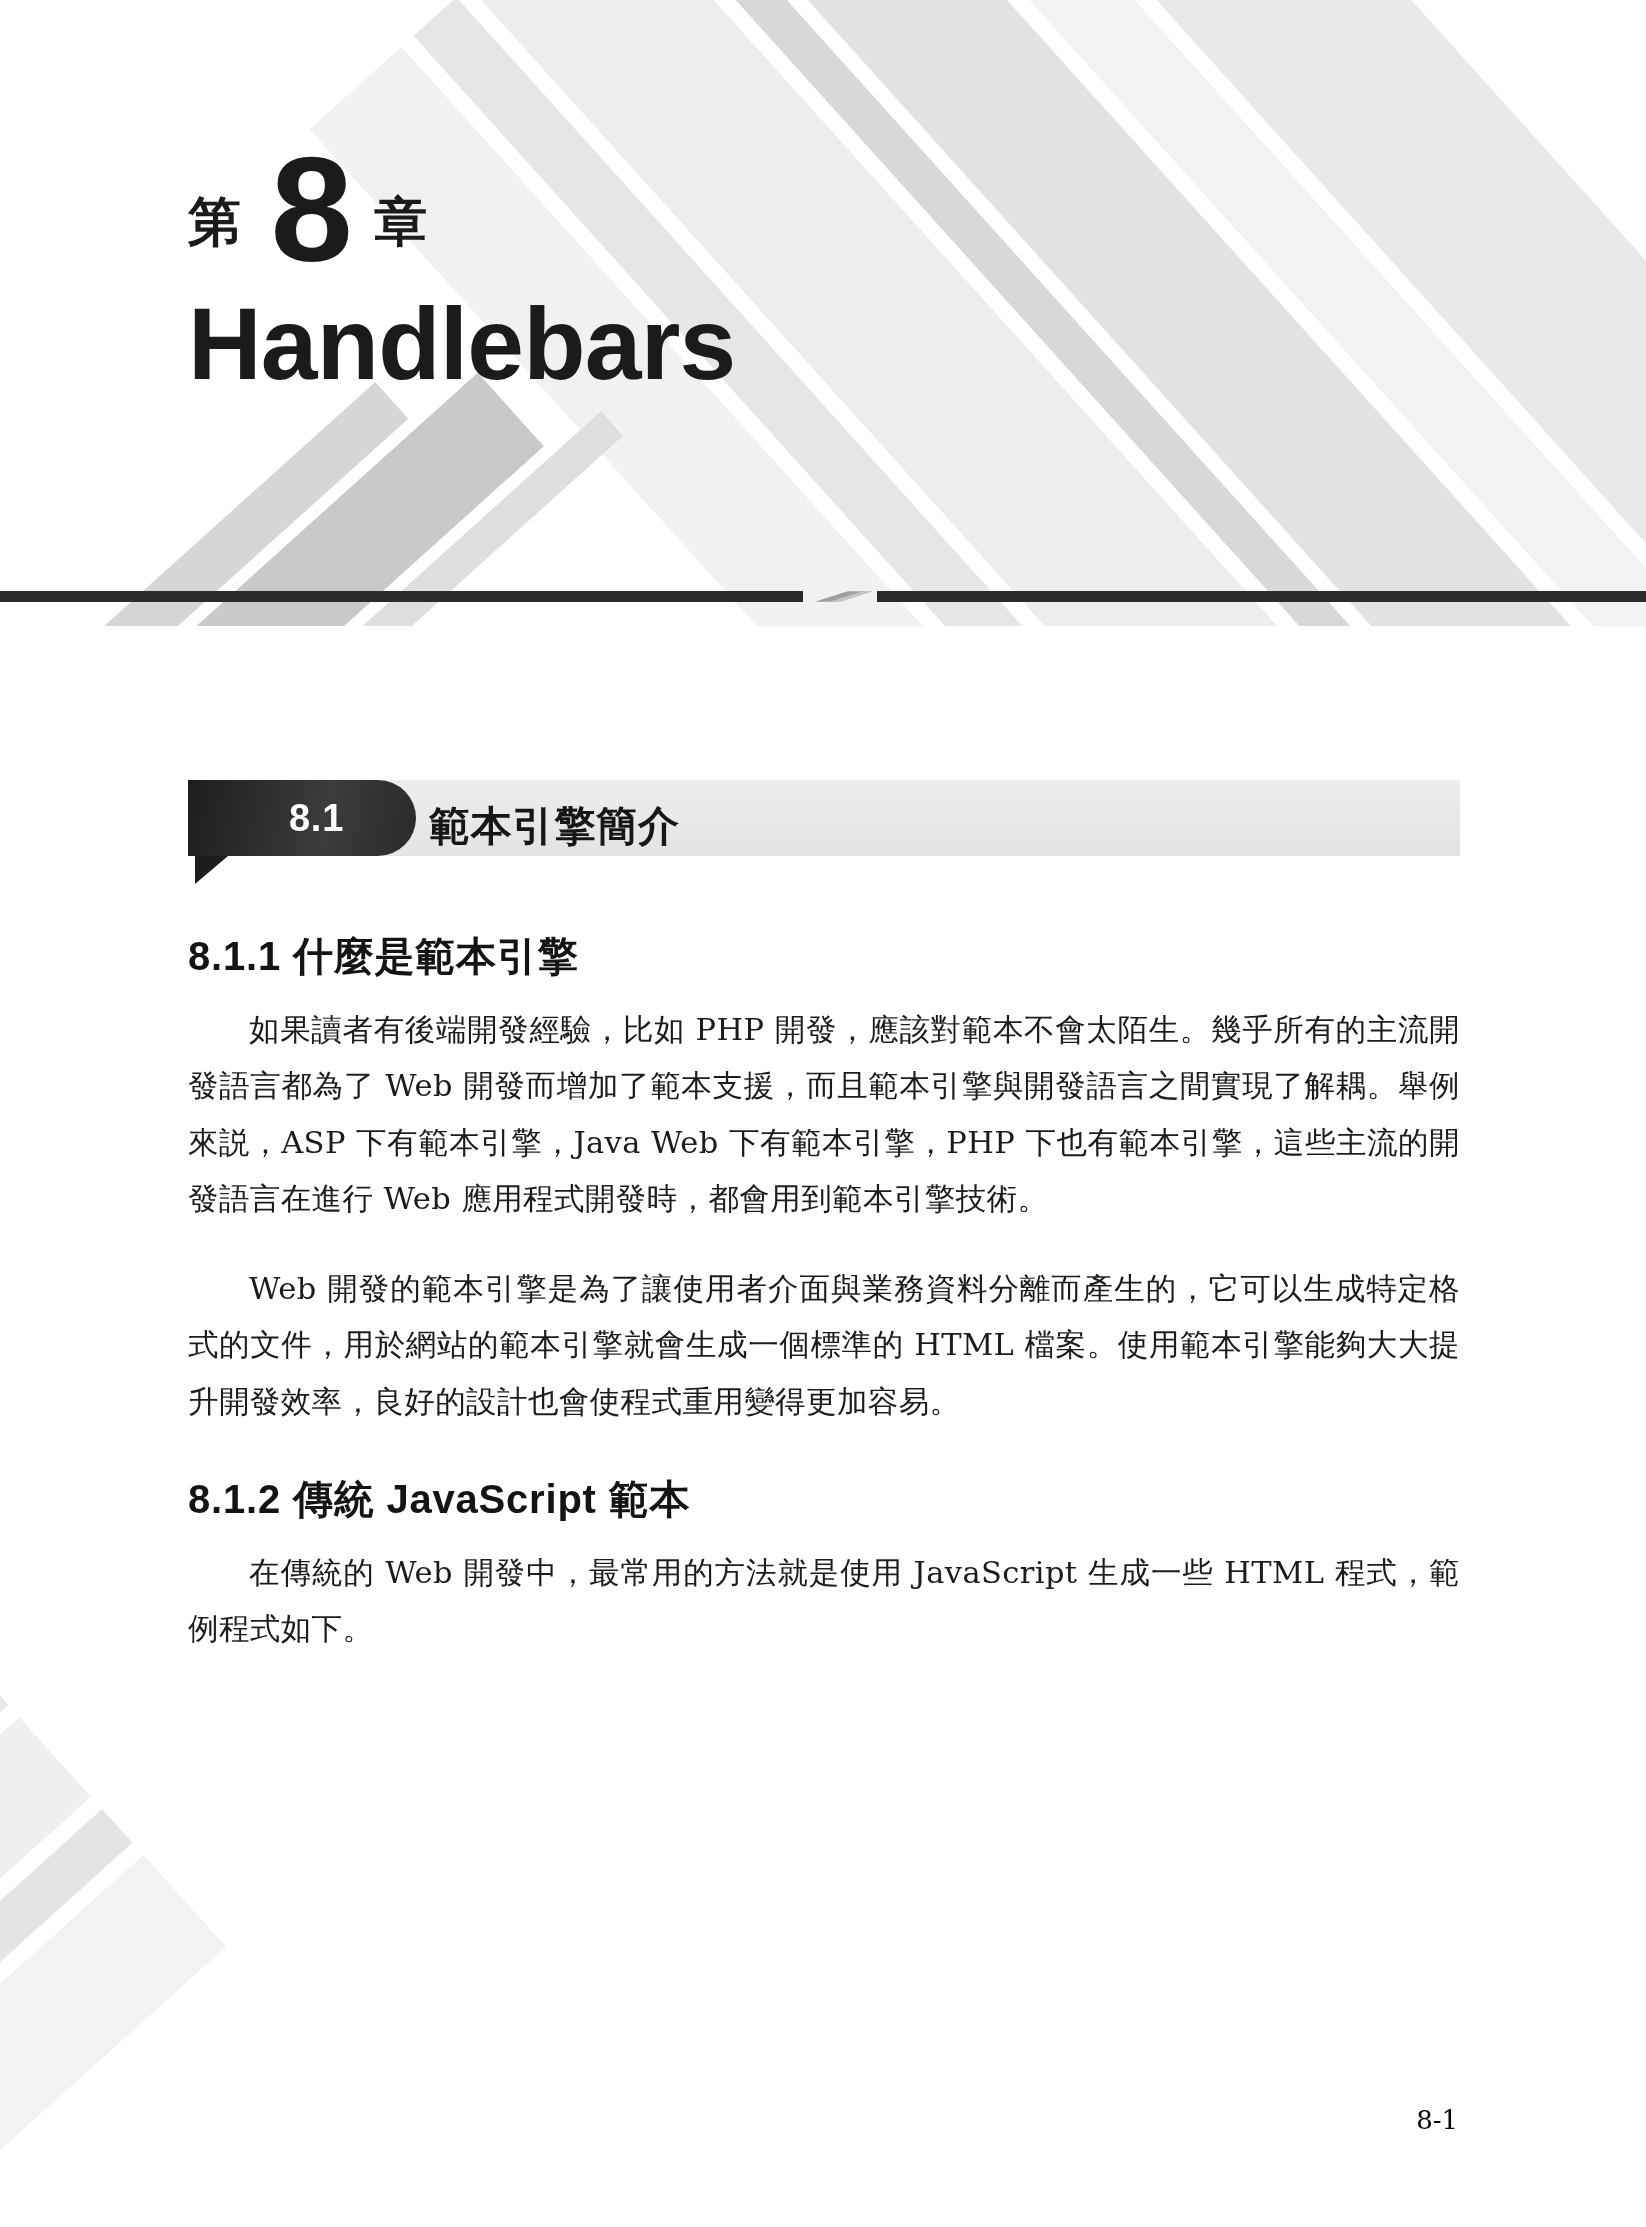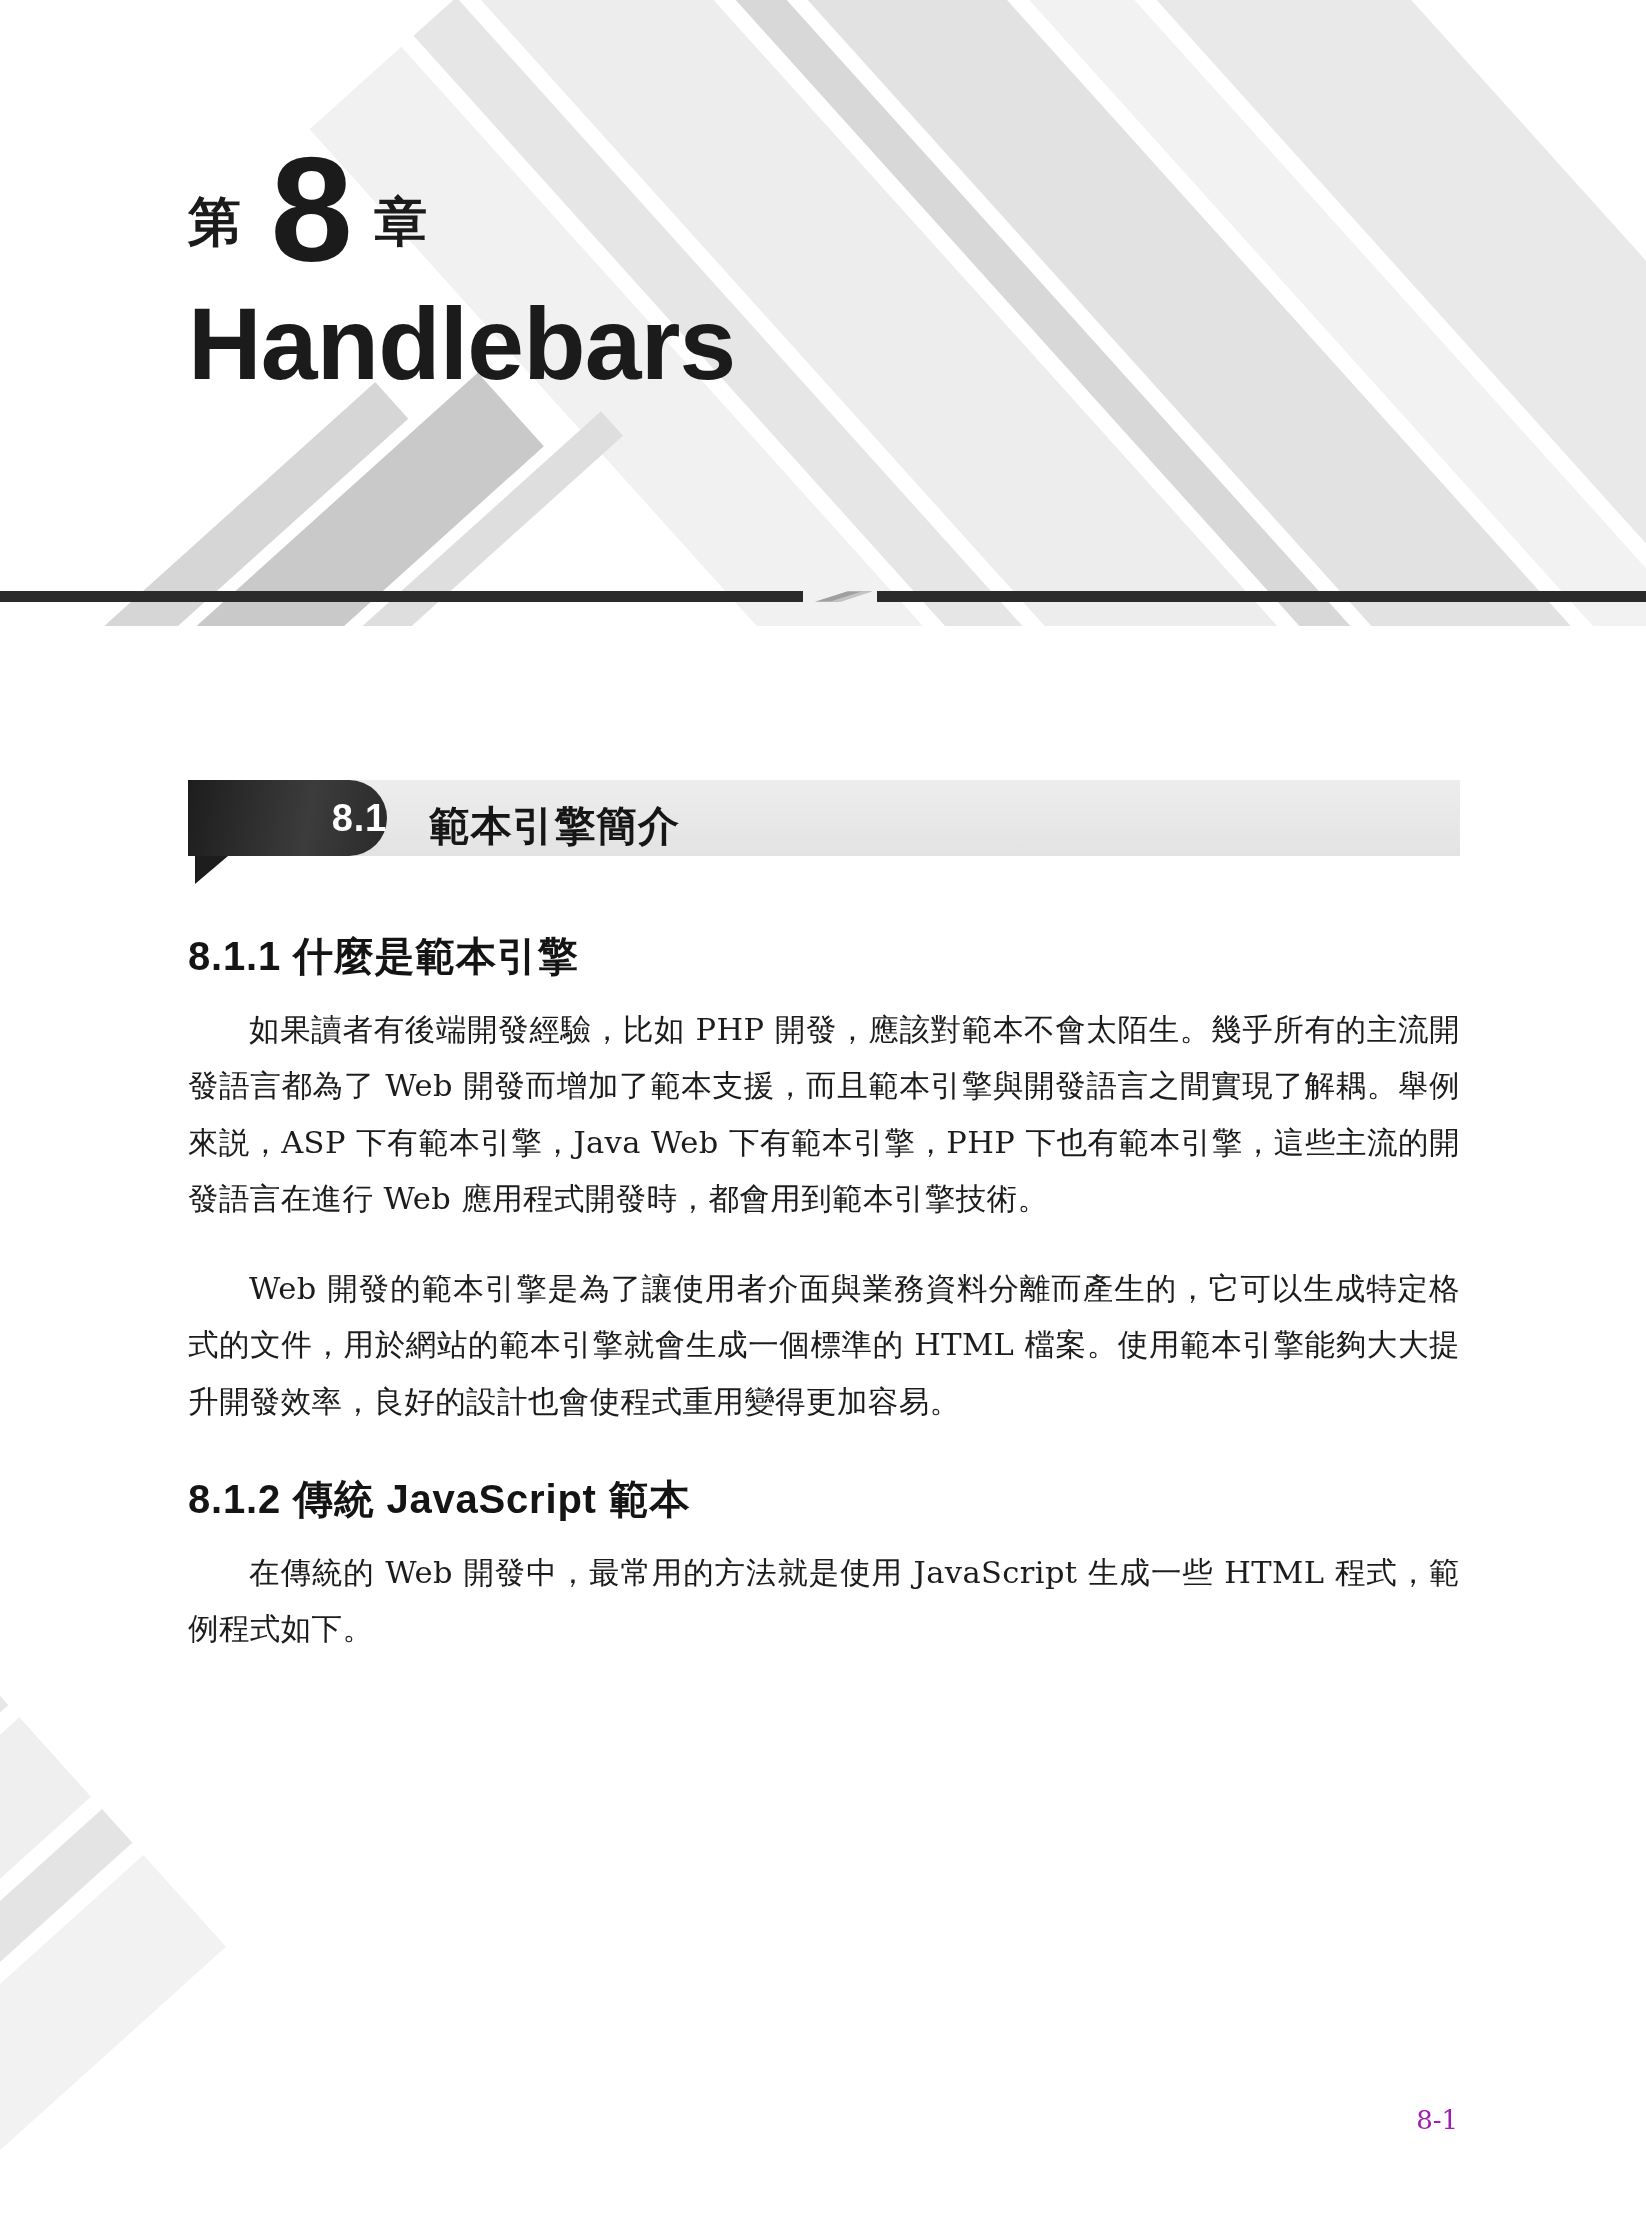--- a/index.html
+++ b/index.html
@@ -120,21 +120,22 @@
   .sec-banner .tag {
     position: absolute;
     left: 0;
     top: 0;
     width: 199px;
     height: 76px;
     background: linear-gradient(100deg, #1d1d1d 0%, #3c3c3c 60%, #2a2a2a 100%);
     border-radius: 0 38px 38px 0;
     display: flex;
     align-items: center;
-    justify-content: flex-end;
+    justify-content: center;
+    padding-left: 29px;
   }
   .sec-banner .tag span {
     color: #ffffff;
     font-size: 38px;
     font-weight: 700;
     letter-spacing: 0.8px;
   }
   .sec-banner .tag-tail {
     position: absolute;
     left: 6.6px;
@@ -185,21 +186,21 @@
     letter-spacing: 0.4px;
   }
   p.body:last-child { margin-bottom: 0; }
 
   
   .folio {
     position: absolute;
     right: 188px;
     bottom: 92px;
     font-size: 26px;
-    color: #a21caf;
+    color: #000000;
     font-family: "DejaVu Serif", "Liberation Serif", serif;
   }
 </style>
 </head>
 <body>
 
 <div class="page">
 
   <div class="deco-top">
     <svg width="1646" height="626" viewBox="0 0 2000 760">

